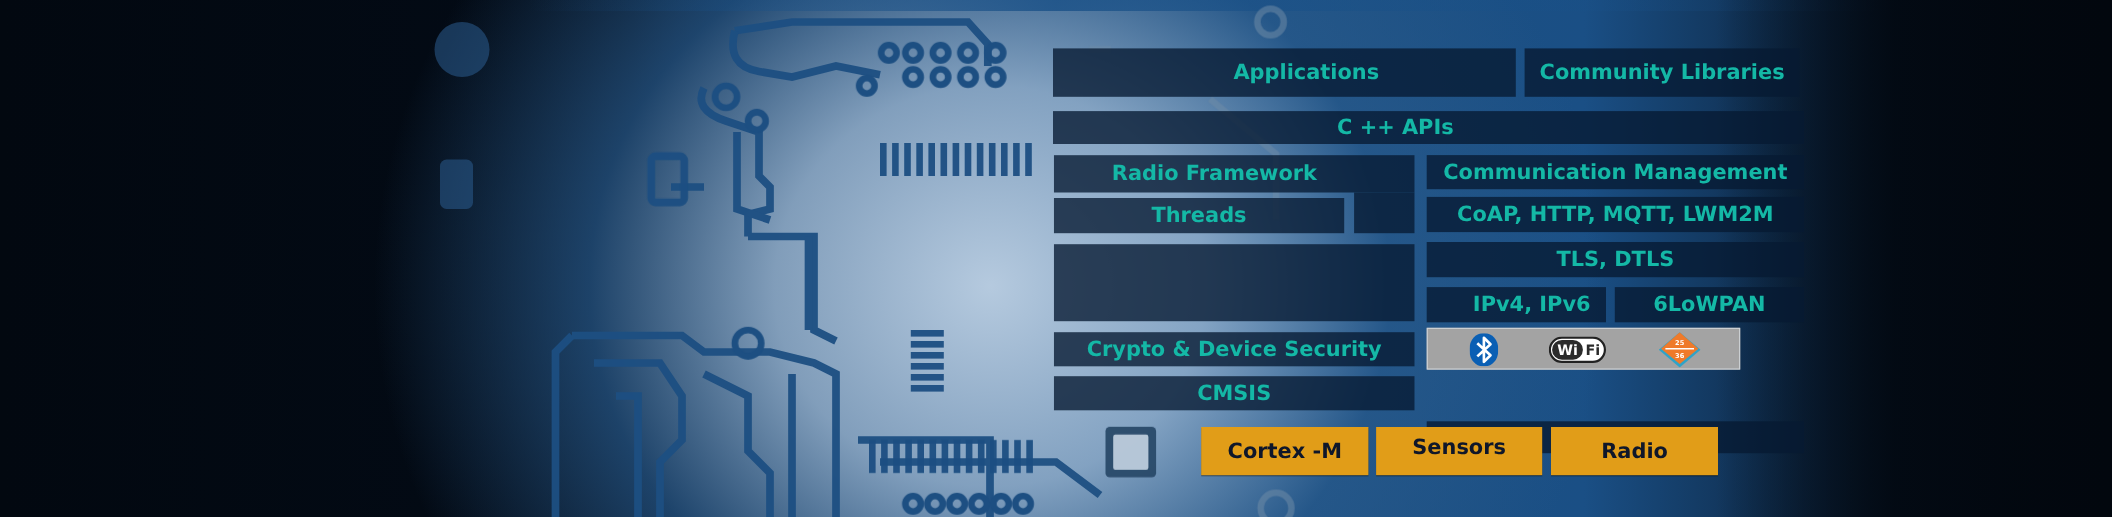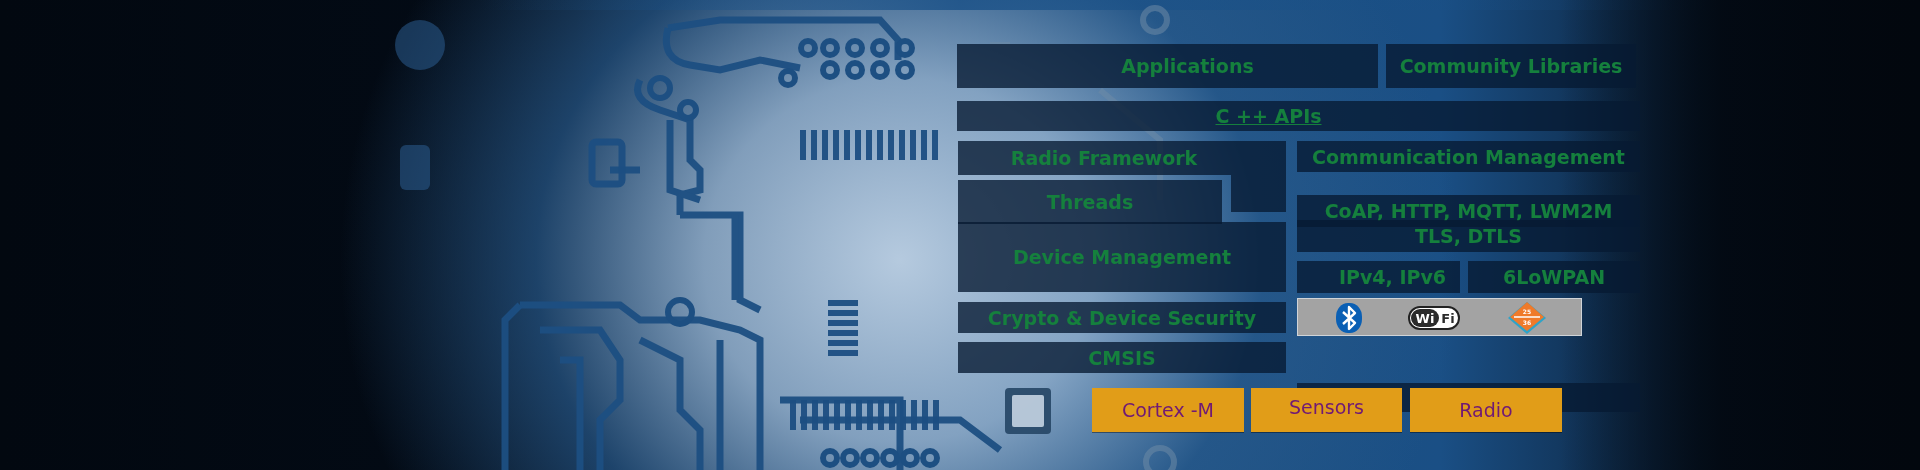--- a/index.html
+++ b/index.html
@@ -13,27 +13,27 @@
     background:
       radial-gradient(ellipse 560px 520px at 900px 260px, rgba(190,210,230,0.95) 0%, rgba(150,180,210,0.85) 35%, rgba(40,90,140,0.7) 65%, rgba(8,25,50,0) 100%),
       linear-gradient(90deg, #020810 0%, #030b16 30%, #0e2c4d 45%, #1d4f80 60%, #1a4f85 75%, #0b2038 88%, #02070e 100%);
   }
   .bg-top { position: absolute; left: 0; right: 0; top: 0; height: 10px;
     background: linear-gradient(90deg, rgba(0,0,0,0) 25%, rgba(25,80,135,0.8) 50%, rgba(0,0,0,0) 90%); }
   .pcb { position: absolute; left: 0; top: 0; width: 1920px; height: 470px; }
   .box {
     position: absolute; box-sizing: border-box;
     background: rgba(6, 26, 50, 0.78);
-    color: #15803d; font-weight: bold; font-size: 19px;
+    color: #14b8a6; font-weight: bold; font-size: 19px;
     display: flex; align-items: center; justify-content: center; text-align: center;
     line-height: 24px;
   }
   .orange {
     position: absolute; box-sizing: border-box;
-    background: #e19d18; color: #701a75; font-weight: normal; font-size: 19px;
+    background: #e19d18; color: #0f172a; font-weight: bold; font-size: 19px;
     display: flex; align-items: center; justify-content: center;
     box-shadow: 0 1px 0 rgba(0,0,0,0.4);
   }
   .iconbar {
     position: absolute; box-sizing: border-box; background: #a3a3a3;
     border: 1px solid #d0d4d8;
   }
   .ic { position: absolute; }
   .shade-right { position: absolute; left: 1560px; top: 0; width: 360px; height: 470px;
     background: linear-gradient(90deg, rgba(2,8,16,0) 0%, rgba(2,8,16,0.9) 45%, #02070e 100%); pointer-events: none; }
@@ -141,45 +141,44 @@
 
 <div class="shade-right"></div>
 
 <div class="box" style="left:957px; top:44px; width:421px; height:44px;">
   <span style="margin-left:40px;">Applications</span>
 </div>
 <div class="box" style="left:1386px; top:44px; width:250px; height:44px;">
   <span>Community Libraries</span>
 </div>
 
-<div class="box" style="left:957px; top:101px; width:683px; height:30px;text-decoration:underline;">
+<div class="box" style="left:957px; top:101px; width:683px; height:30px;">
   <span style="margin-left:-60px;">C ++ APIs</span>
 </div>
 
 <div class="box" style="left:958px; top:141px; width:328px; height:34px;">
   <span style="margin-left:-36px;">Radio  Framework</span>
 </div>
 <div class="box" style="left:1231px; top:175px; width:55px; height:37px;"></div>
-<div class="box" style="left:958px; top:180px; width:264px; height:44px;text-align:center;">
+<div class="box" style="left:958px; top:180px; width:264px; height:32px;text-align:center;">
   <span>Threads</span>
 </div>
 <div class="box" style="left:958px; top:222px; width:328px; height:70px; flex-direction:column;">
-  <span>Device Management</span>
 </div>
 <div class="box" style="left:958px; top:302px; width:328px; height:31px;text-align:center;">
   <span>Crypto &amp; Device Security</span>
 </div>
 <div class="box" style="left:958px; top:342px; width:328px; height:31px;">
   <span>CMSIS</span>
 </div>
 
 <div class="box" style="left:1297px; top:141px; width:343px; height:31px;">
   <span>Communication Management</span>
 </div>
-<div class="box" style="left:1297px; top:195px; width:343px; height:32px;">
+<div class="box" style="left:1297px; top:179px; width:343px; height:32px;">
   <span>CoAP, HTTP, MQTT, LWM2M</span>
 </div>
 <div class="box" style="left:1297px; top:220px; width:343px; height:32px;">
   <span>TLS, DTLS</span>
 </div>
 <div class="box" style="left:1297px; top:261px; width:163px; height:32px;padding-left:28px;">
   <span>IPv4, IPv6</span>
 </div>
 <div class="box" style="left:1468px; top:261px; width:172px; height:32px;">
   <span>6LoWPAN</span>

